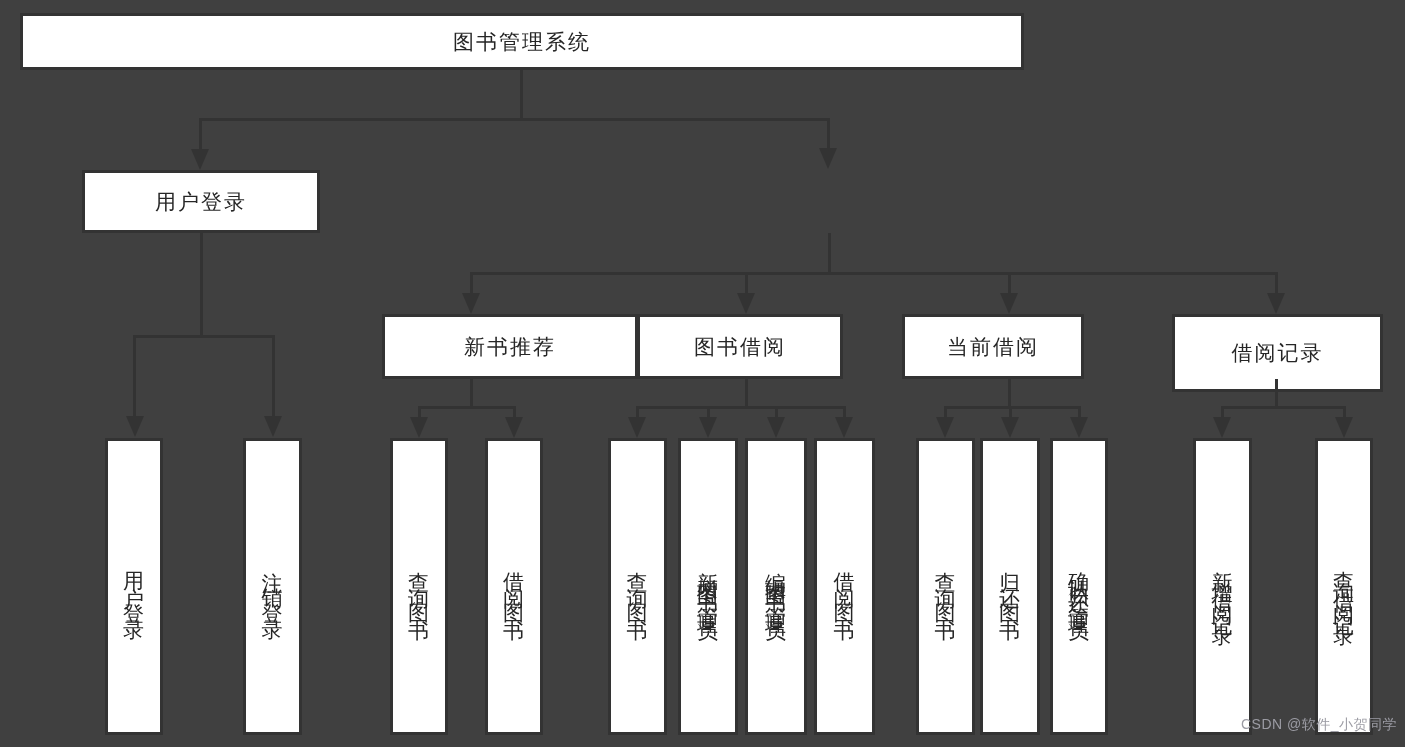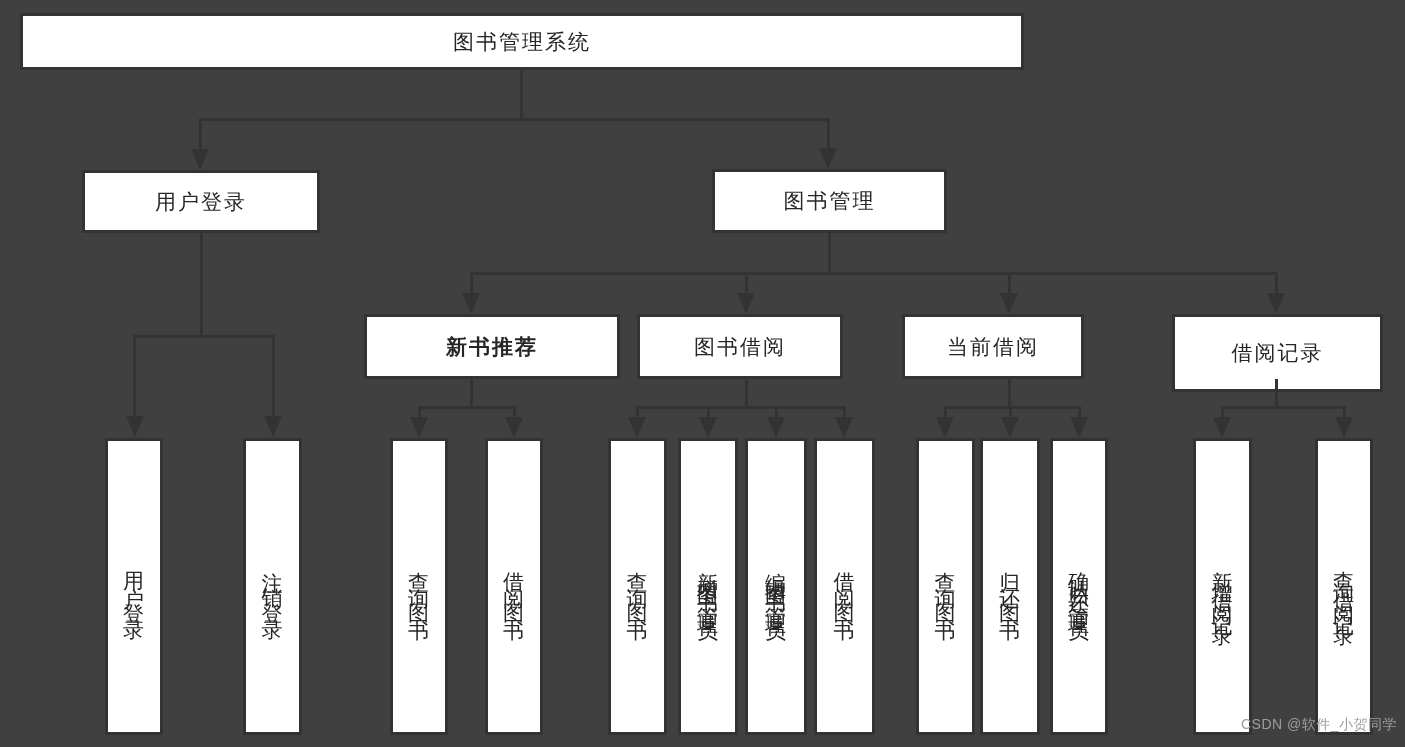--- a/index.html
+++ b/index.html
@@ -63,41 +63,40 @@
   <div class="node" style="left:20px; top:13px; width:1004px; height:57px;">图书管理系统</div>
 
   <div class="vline" style="left:520px; top:69px; height:51px;"></div>
   <div class="hline" style="left:199px; top:118px; width:631px;"></div>
   <div class="vline" style="left:199px; top:118px; height:32px;"></div>
   <div class="arrow" style="left:191px; top:149px;"></div>
   <div class="vline" style="left:827px; top:118px; height:32px;"></div>
   <div class="arrow" style="left:819px; top:148px;"></div>
 
   <div class="node" style="left:82px; top:170px; width:238px; height:63px;">用户登录</div>
-  <div class="node" style="left:712px; top:169px; width:235px; height:64px;">图书管理</div>
 
   <div class="vline" style="left:200px; top:233px; height:105px;"></div>
   <div class="hline" style="left:133px; top:335px; width:142px;"></div>
   <div class="vline" style="left:133px; top:335px; height:82px;"></div>
   <div class="arrow" style="left:126px; top:416px;"></div>
   <div class="vline" style="left:272px; top:335px; height:82px;"></div>
   <div class="arrow" style="left:264px; top:416px;"></div>
 
   <div class="vline" style="left:828px; top:233px; height:41px;"></div>
   <div class="hline" style="left:470px; top:272px; width:808px;"></div>
   <div class="vline" style="left:470px; top:272px; height:22px;"></div>
   <div class="arrow" style="left:462px; top:293px;"></div>
   <div class="vline" style="left:745px; top:272px; height:22px;"></div>
   <div class="arrow" style="left:737px; top:293px;"></div>
   <div class="vline" style="left:1008px; top:272px; height:22px;"></div>
   <div class="arrow" style="left:1000px; top:293px;"></div>
   <div class="vline" style="left:1275px; top:272px; height:22px;"></div>
   <div class="arrow" style="left:1267px; top:293px;"></div>
 
-  <div class="node" style="left:364px; top:314px; width:256px; height:65px;font-weight:bold;">新书推荐</div>
+  <div class="node" style="left:382px; top:314px; width:256px; height:65px;">新书推荐</div>
   <div class="node" style="left:637px; top:314px; width:206px; height:65px;">图书借阅</div>
   <div class="node" style="left:902px; top:314px; width:182px; height:65px;">当前借阅</div>
   <div class="node" style="left:1172px; top:314px; width:211px; height:78px;">借阅记录</div>
 
   <div class="vline" style="left:470px; top:379px; height:29px;"></div>
   <div class="hline" style="left:418px; top:406px; width:98px;"></div>
   <div class="vline" style="left:418px; top:406px; height:12px;"></div>
   <div class="arrow" style="left:410px; top:417px;"></div>
   <div class="vline" style="left:513px; top:406px; height:12px;"></div>
   <div class="arrow" style="left:505px; top:417px;"></div>

